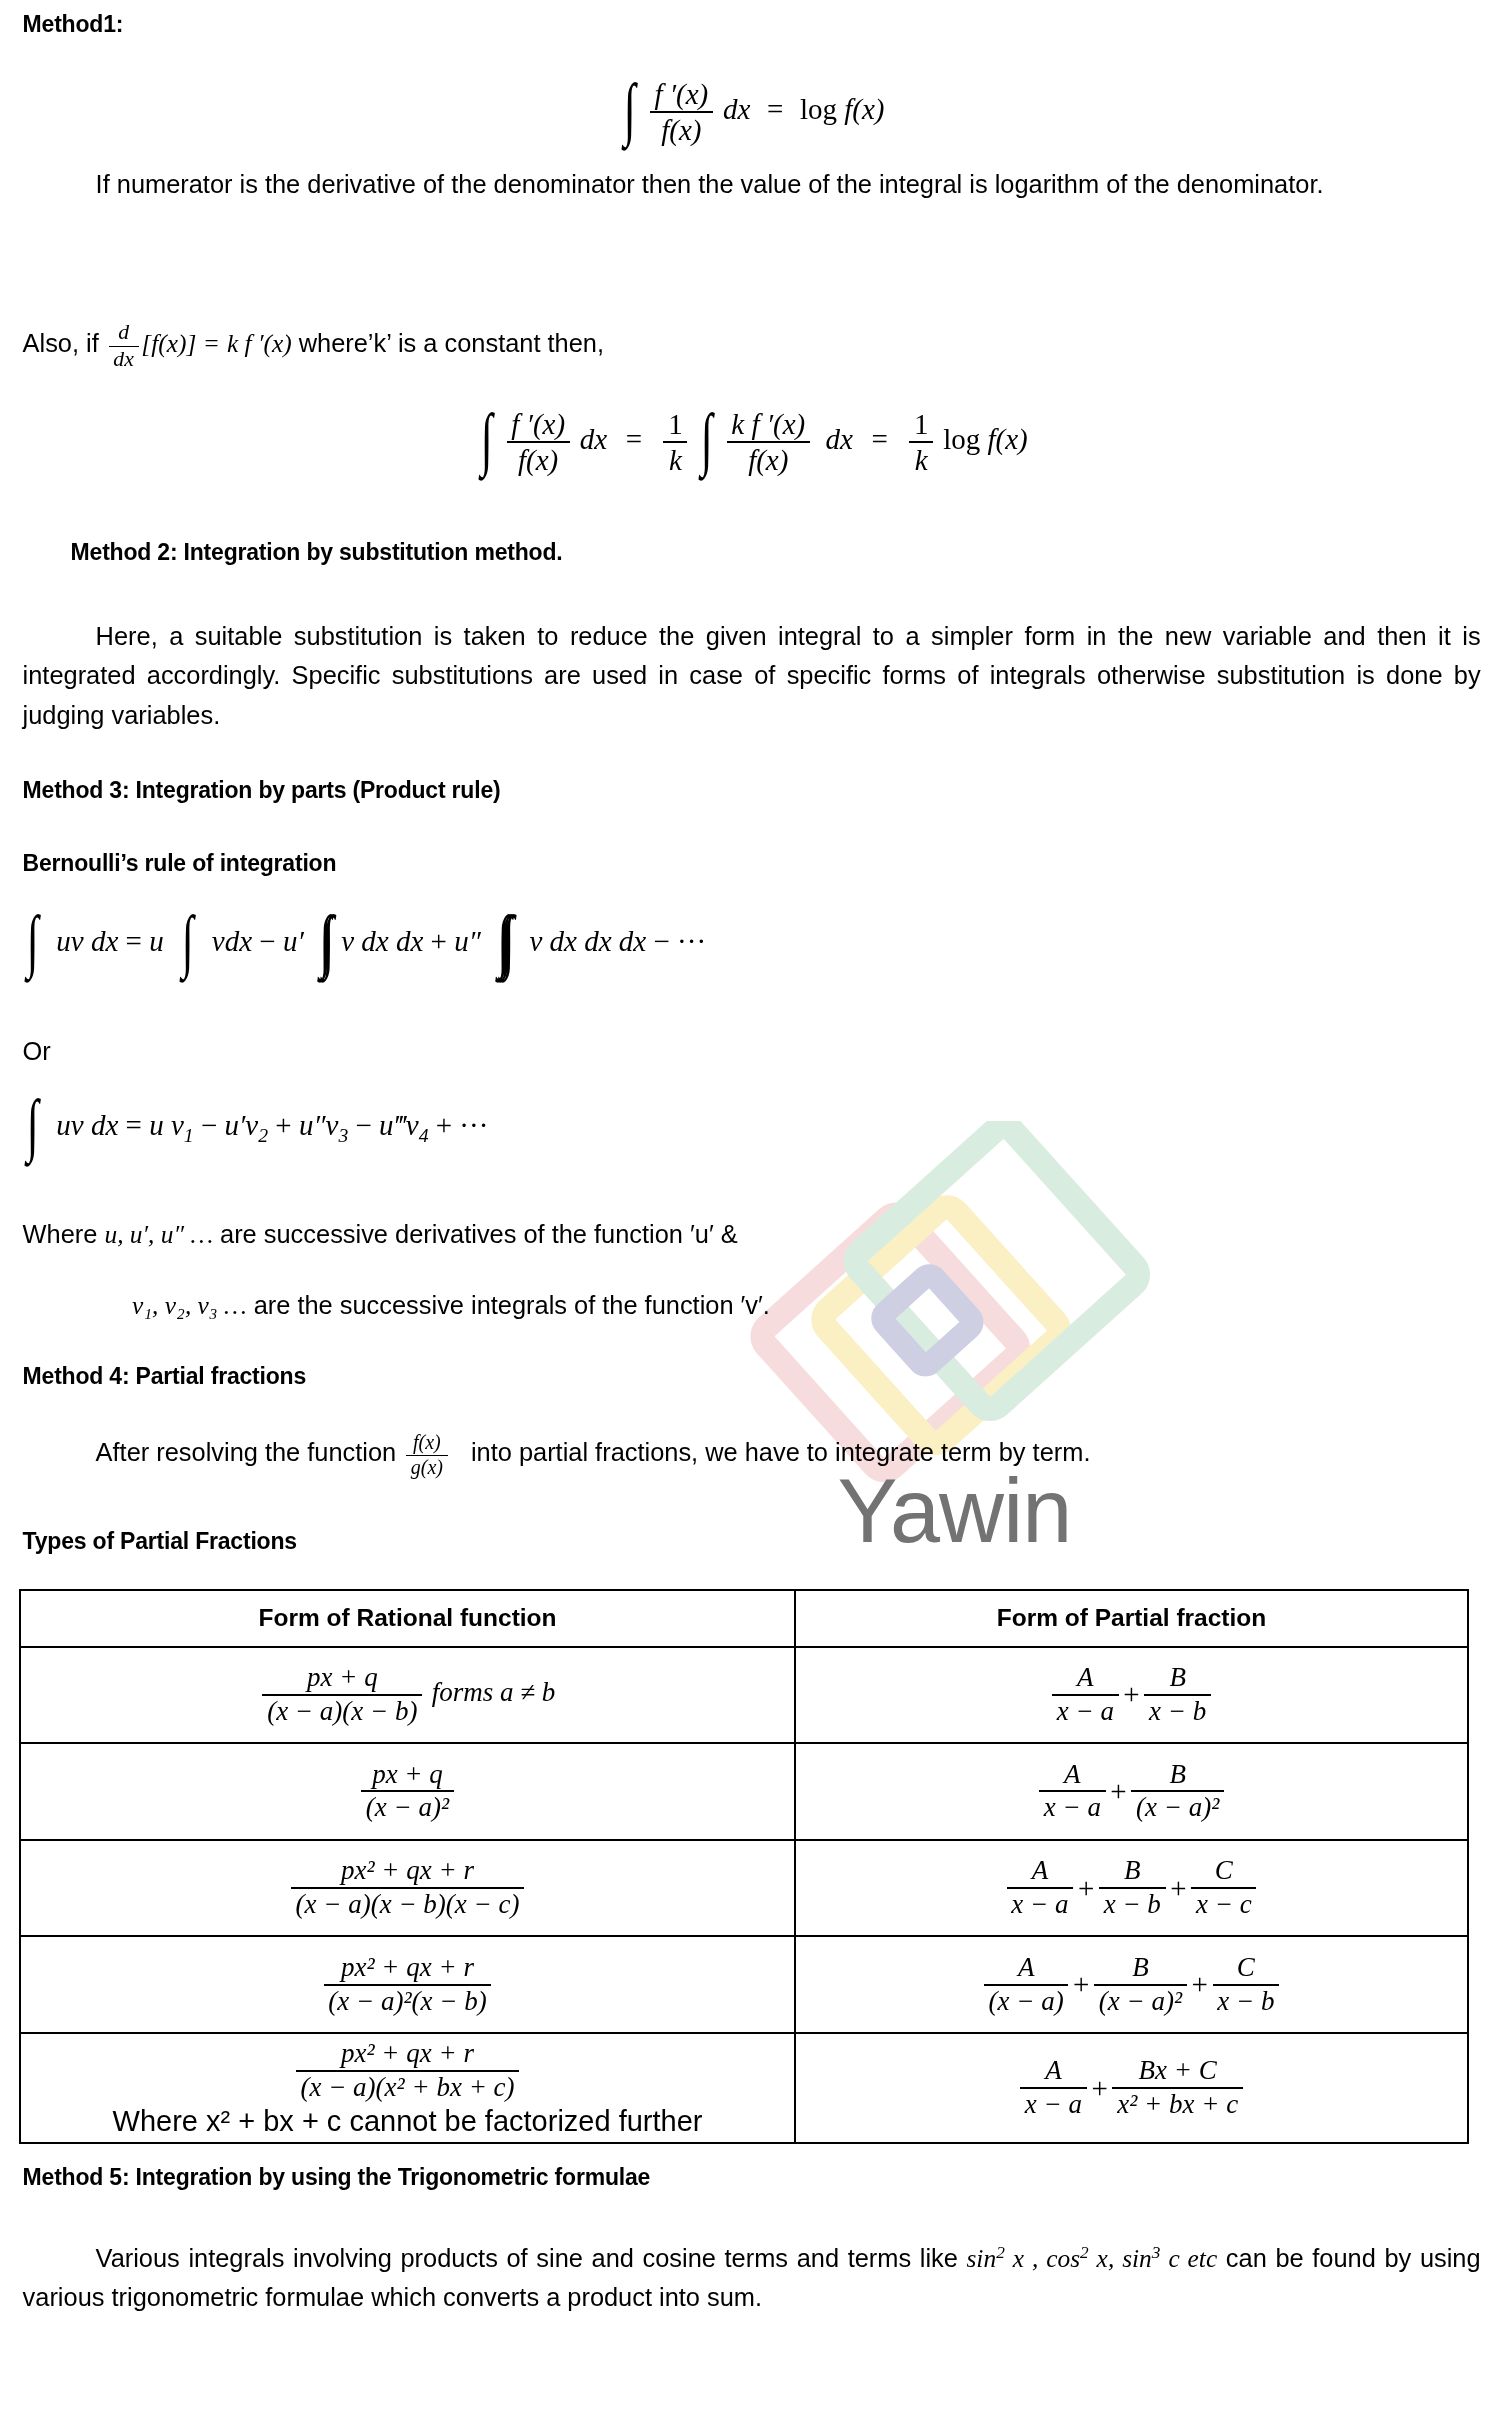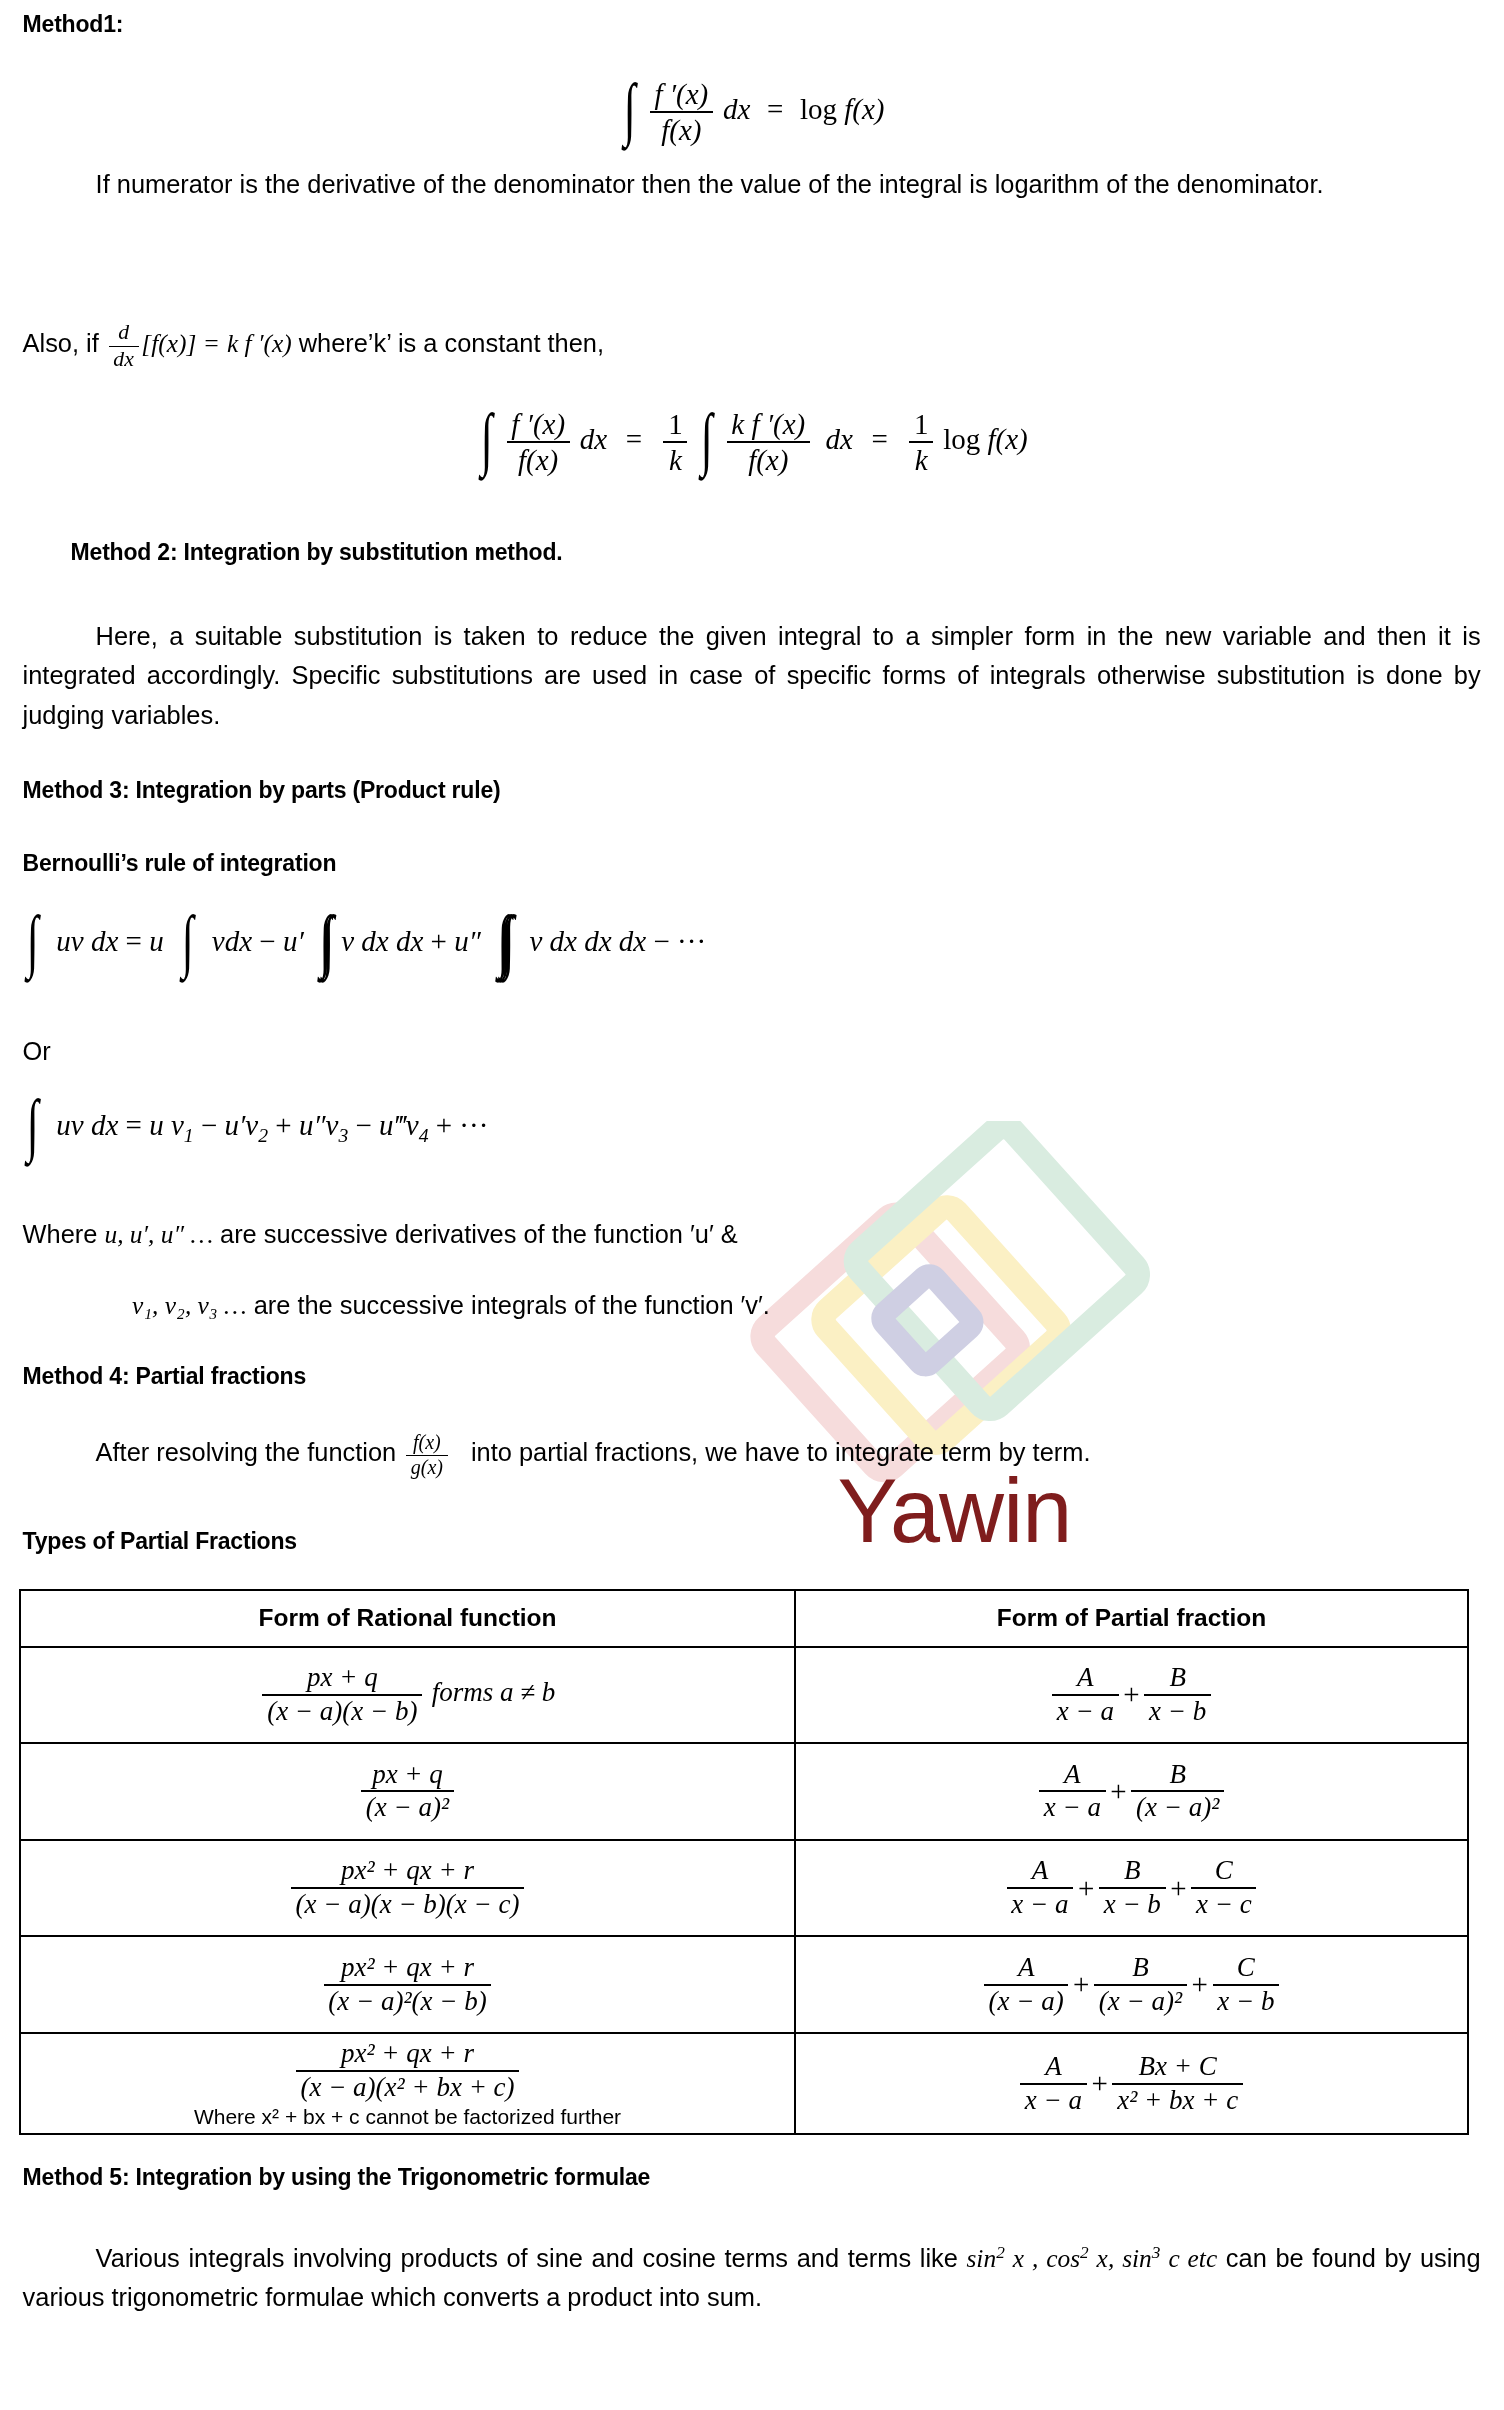--- a/index.html
+++ b/index.html
@@ -30,21 +30,21 @@
   .wm-word {
     position: absolute;
     left: 17px;
     top: 339px;
     width: 443px;
     text-align: center;
     font-family: "Liberation Sans", sans-serif;
     font-size: 90px;
     font-weight: 400;
     letter-spacing: -0.9px;
-    color: #7f1d1d;
+    color: #737373;
   }
 
   
   #page {
     position: relative;
     z-index: 2;
     padding: 0;
   }
 
   .blk { position: absolute; }
@@ -134,21 +134,21 @@
   #pf-table col.c2 { width: 673px; }
 
   .tmath {
     font-family: "Liberation Serif", serif;
     font-style: italic;
     font-size: 27px;
     white-space: nowrap;
   }
   .note {
     font-family: "Liberation Sans", sans-serif;
-    font-size: 21px;
+    font-size: 29px;
     font-style: normal;
     display: block;
     margin-top: 1.9px;
   }
 
   .pf-row { display: inline-flex; align-items: center; }
   .plus { font-style: normal; font-size: 29px; padding: 0 1.9px; }
 </style>
 </head>
 <body>

